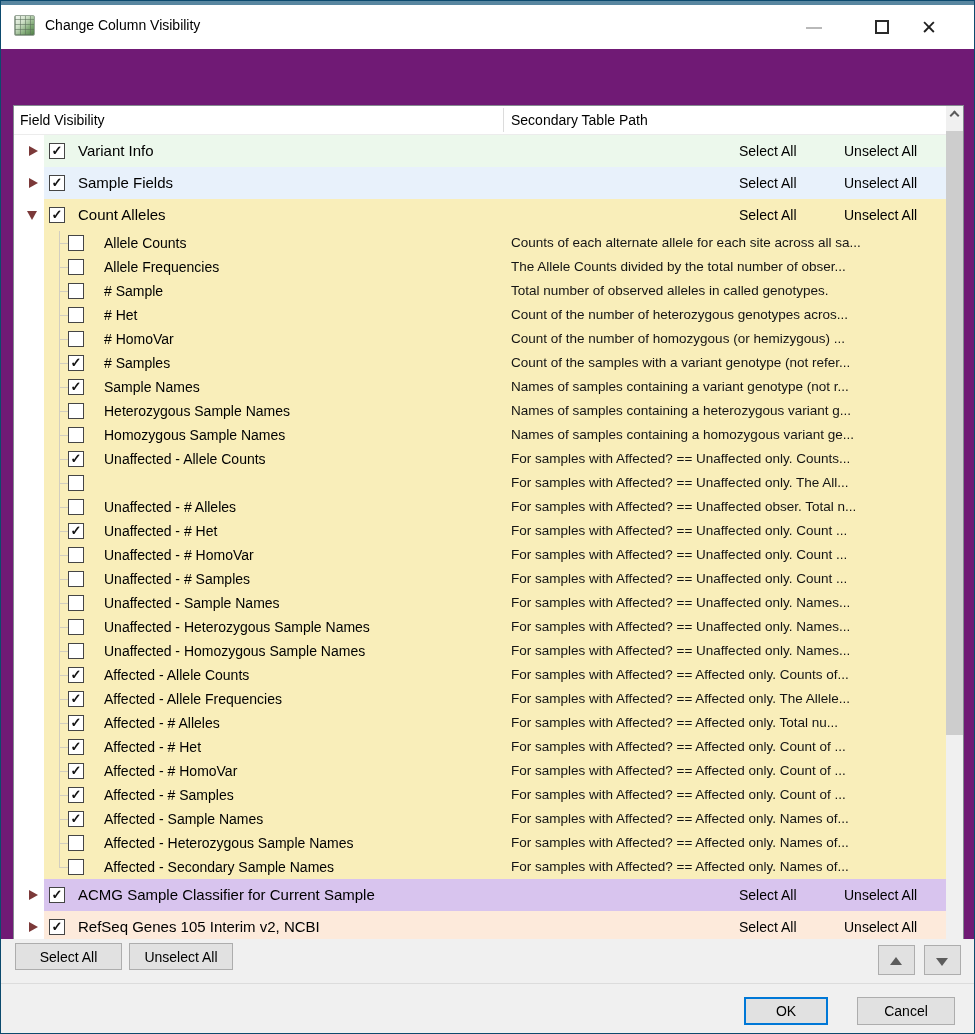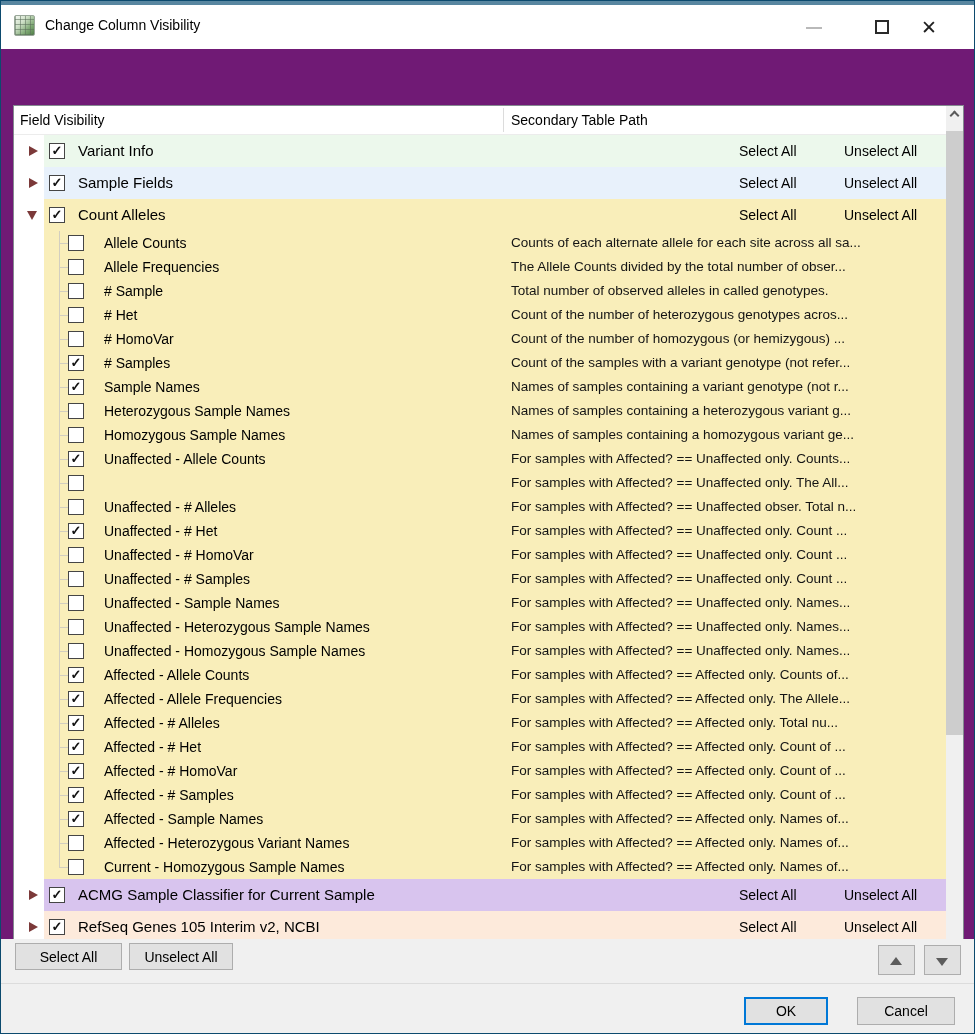--- a/index.html
+++ b/index.html
@@ -298,28 +298,28 @@
           <span class="vline"></span>
           <span class="hline"></span>
           <span class="cb child-cb">✓</span>
           <span class="clabel">Affected - Sample Names</span>
           <span class="cdesc">For samples with Affected? == Affected only. Names of...</span>
         </div>
         <div class="row child" style="--bg: #f9eeba;">
           <span class="vline"></span>
           <span class="hline"></span>
           <span class="cb child-cb"></span>
-          <span class="clabel">Affected - Heterozygous Variant Names</span>
+          <span class="clabel">Affected - Heterozygous Sample Names</span>
           <span class="cdesc">For samples with Affected? == Affected only. Names of...</span>
         </div>
         <div class="row child" style="--bg: #f9eeba;">
           <span class="vline last"></span>
           <span class="hline"></span>
           <span class="cb child-cb"></span>
-          <span class="clabel">Current - Homozygous Sample Names</span>
+          <span class="clabel">Affected - Secondary Sample Names</span>
           <span class="cdesc">For samples with Affected? == Affected only. Names of...</span>
         </div>
         <div class="row group" style="--bg: #d8c4ee;">
           <span class="tri-right"></span>
           <span class="cb">✓</span>
           <span class="glabel">ACMG Sample Classifier for Current Sample</span>
           <span class="link sa">Select All</span>
           <span class="link ua">Unselect All</span>
         </div>
         <div class="row group" style="--bg: #fdeadb;">

